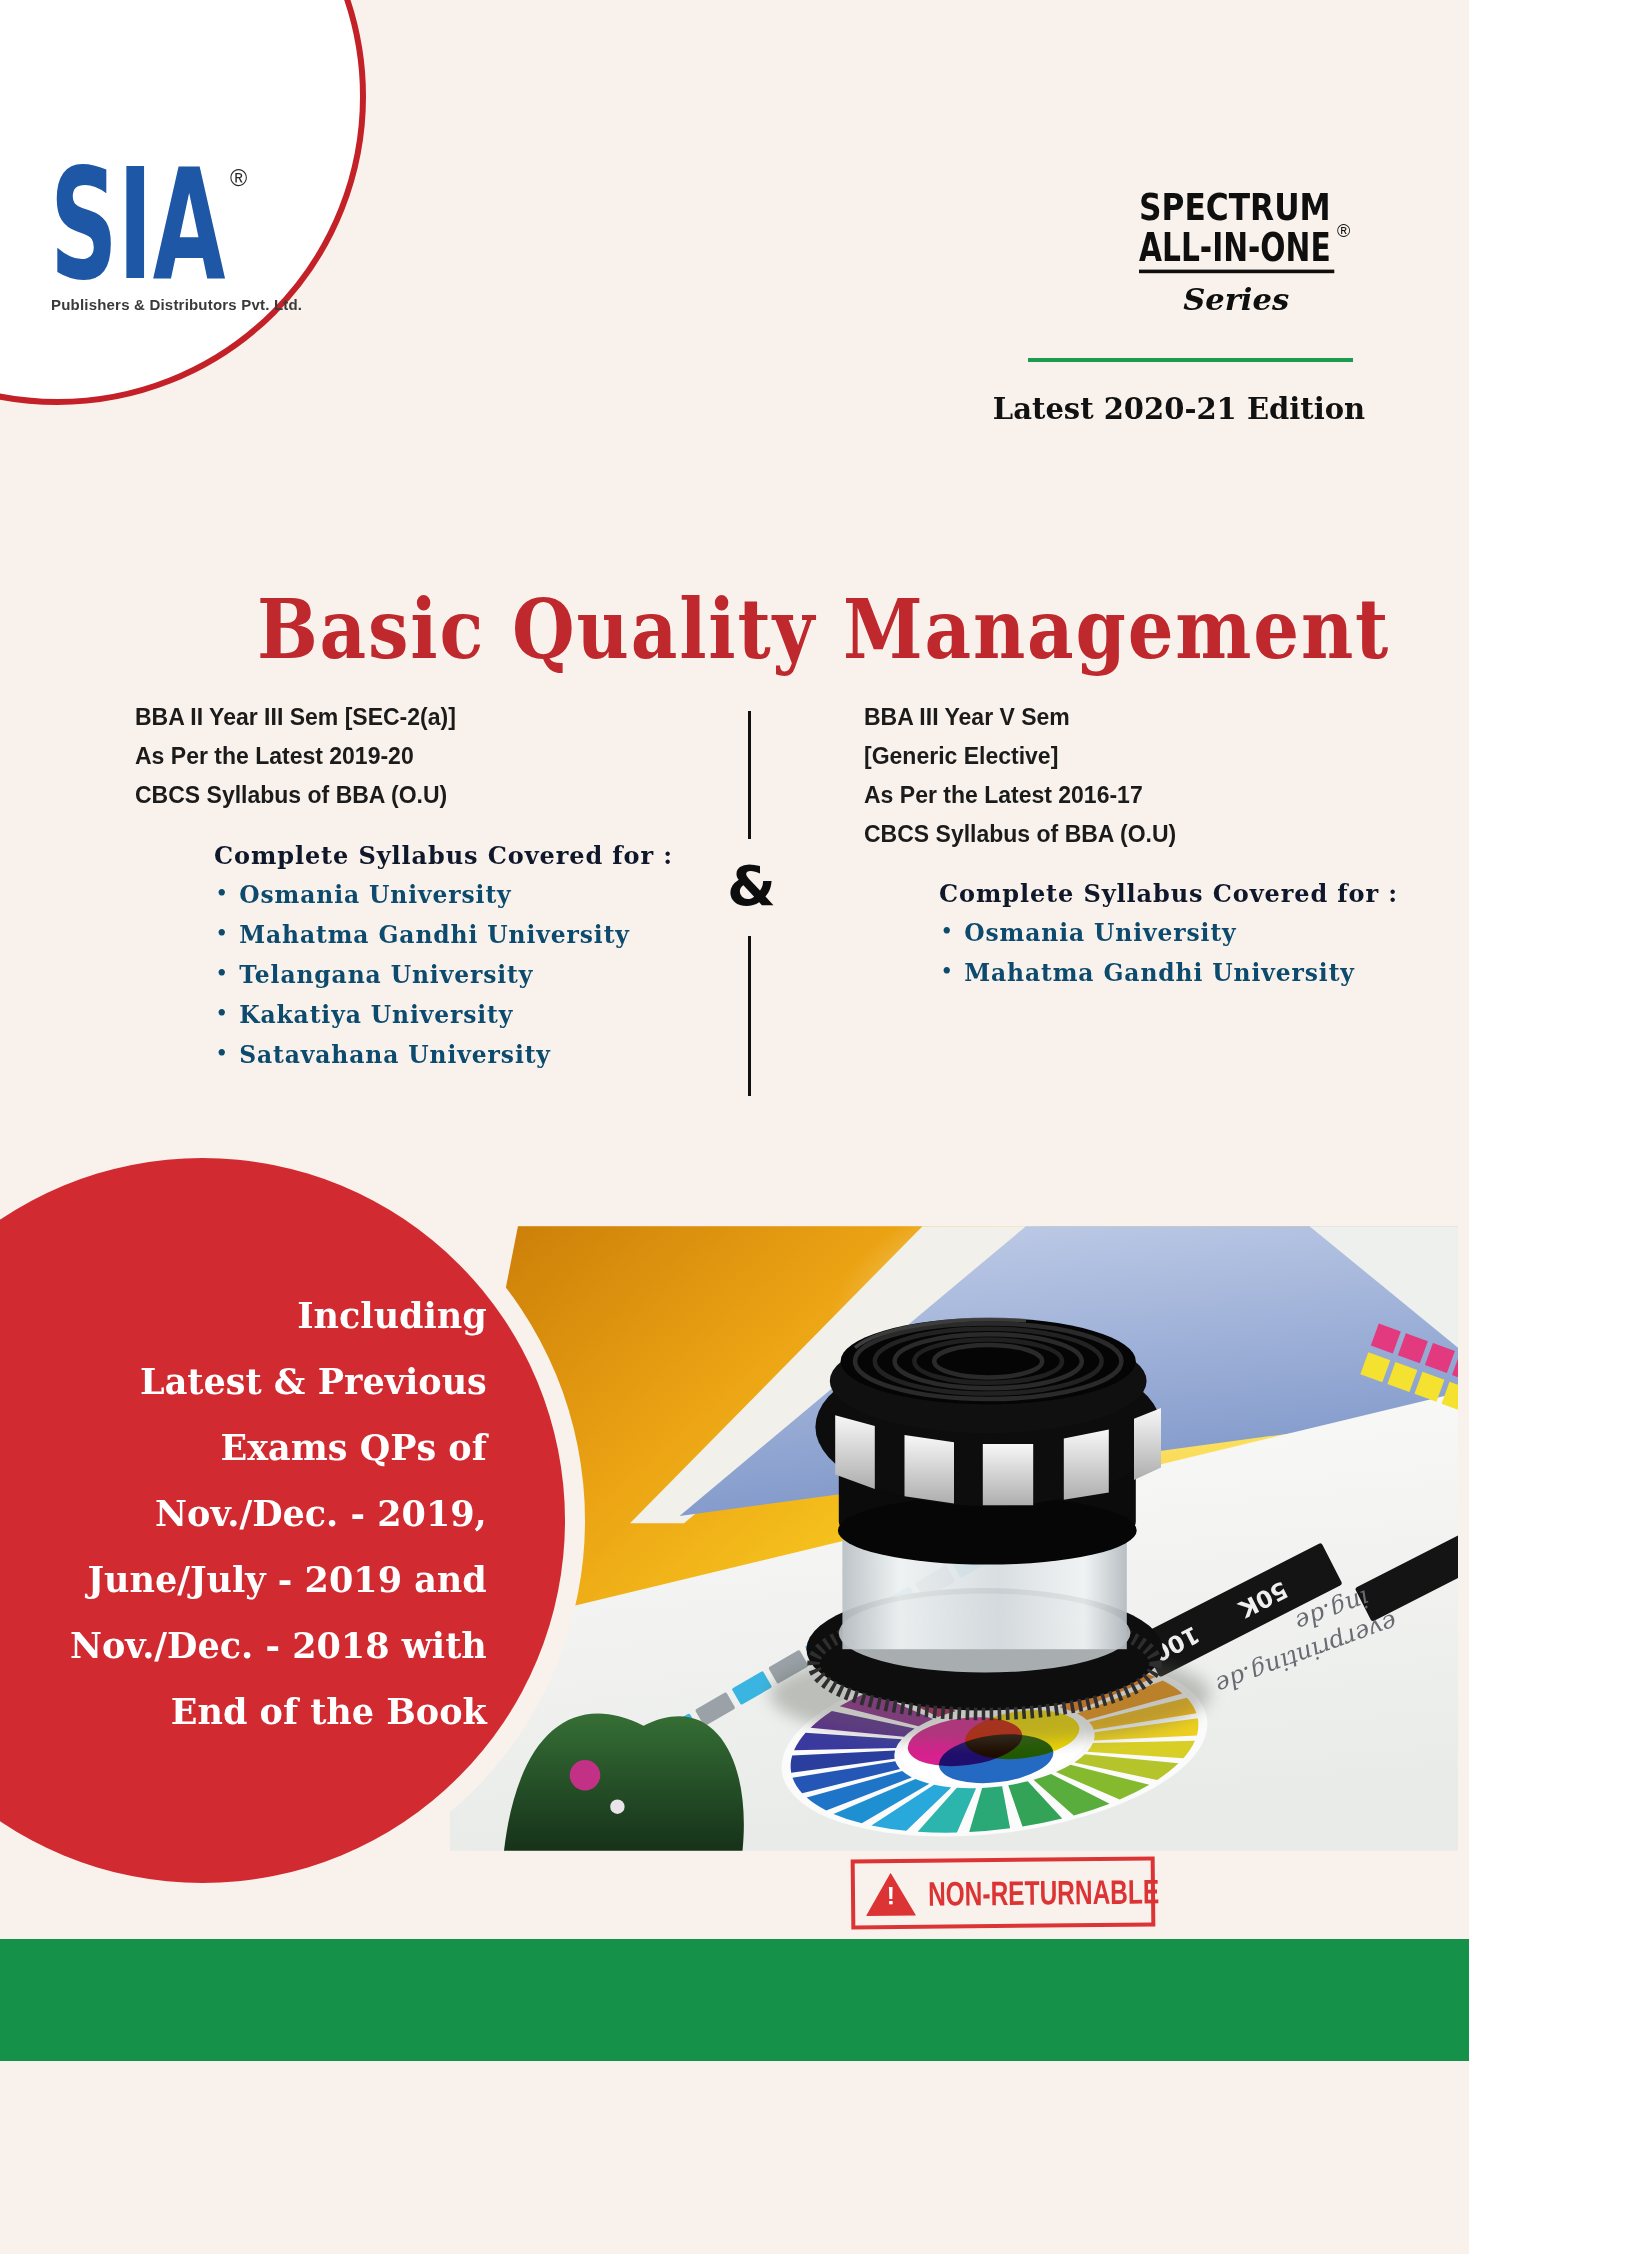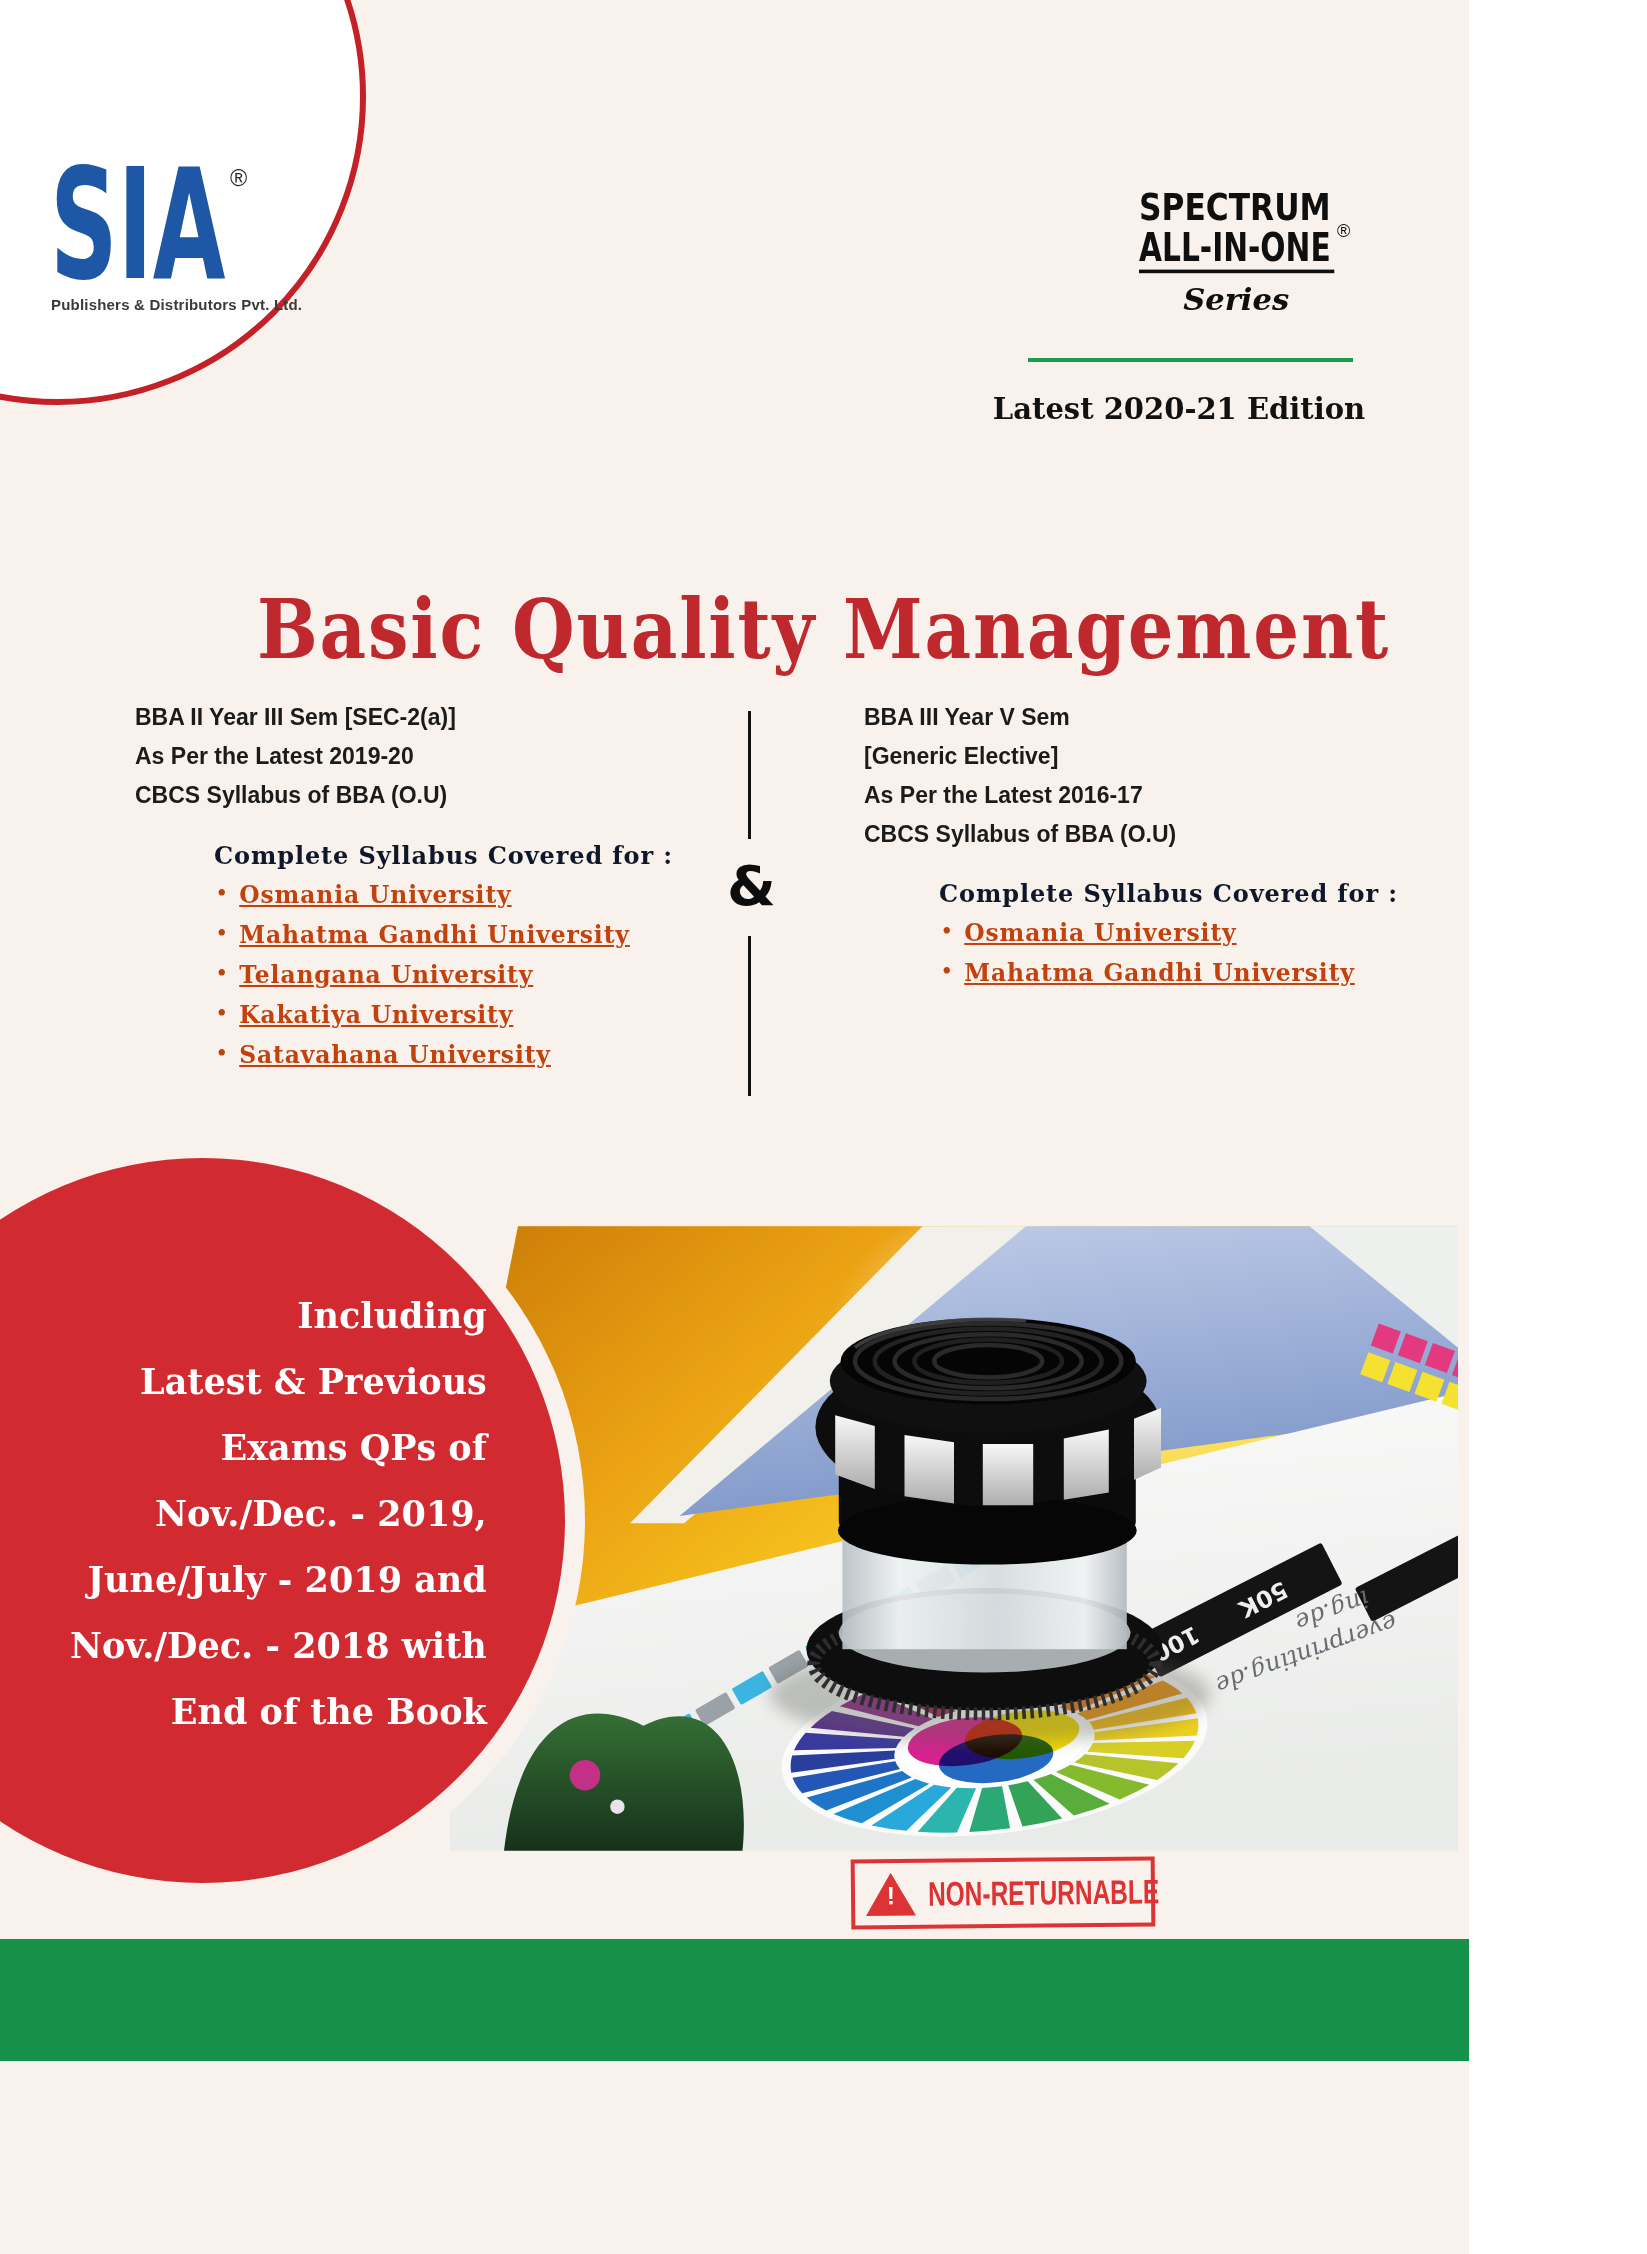--- a/index.html
+++ b/index.html
@@ -27,21 +27,21 @@
 
   
   .col-head{position:absolute;text-align:left;font-size:23px;font-weight:bold;line-height:39px;}
   .col-head.left{left:135px;top:698px;width:540px;}
   .col-head.right{left:864px;top:698px;width:491px;}
   .covered{position:absolute;font-family:"DejaVu Serif",serif;font-weight:bold;font-size:24px;
            letter-spacing:0.9px;color:#0f172a;white-space:nowrap;}
   .covered.left{left:214px;top:841px;}
   .covered.right{left:939px;top:879px;}
   .uni-list{position:absolute;font-family:"DejaVu Serif",serif;font-weight:bold;font-size:23.4px;
-            letter-spacing:0.9px;color:#c2410c;line-height:38px;white-space:nowrap;text-decoration:underline;}
+            letter-spacing:0.9px;color:#0c4a6e;line-height:38px;white-space:nowrap;}
   .uni-list.left{left:216px;top:876px;}
   .uni-list.right{left:941px;top:914px;}
   .uni-item .bullet{display:inline-block;margin-right:10.8px;font-size:18px;transform:translateY(-3.6px);}
 
   
   .vline{position:absolute;left:748px;width:2.7px;background:#111;}
   .vline.top{top:711px;height:128px;}
   .vline.bottom{top:936px;height:160px;}
   .amp{position:absolute;left:718px;top:853px;width:67px;text-align:center;
        font-family:"DejaVu Sans",sans-serif;font-weight:bold;font-size:56px;color:#0d0d0d;}

